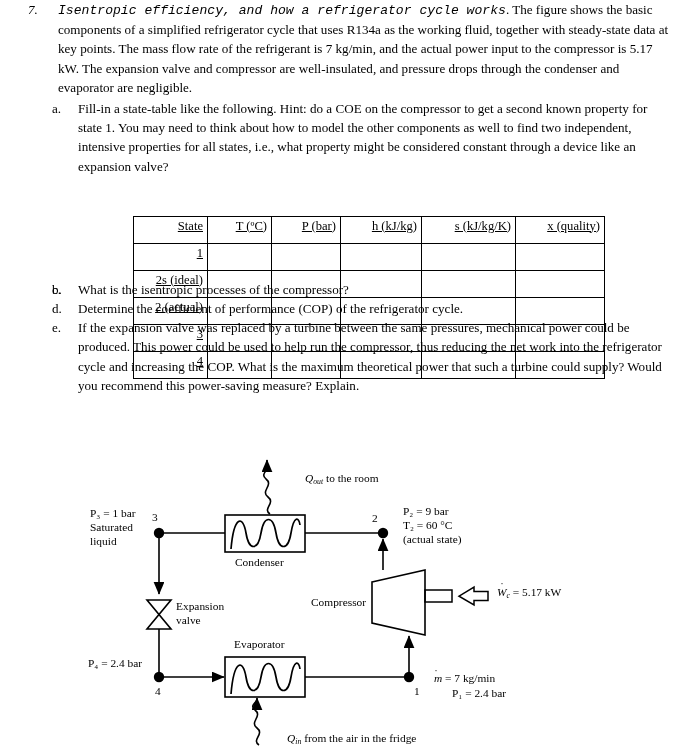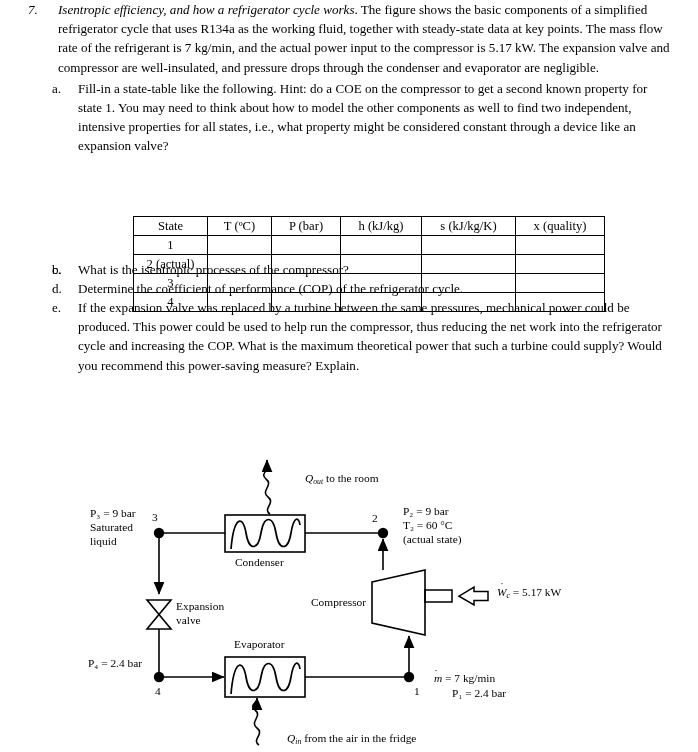--- a/index.html
+++ b/index.html
@@ -34,20 +34,21 @@
   }
   .prob-num {
     position: absolute;
     left: 28px;
     top: 0;
     font-size: 13.1px;
     font-style: italic;
   }
   .prob-title {
     font-style: italic;
+    font-family: Liberation Mono, monospace;
   }
 
   .sub-list {
     position: relative;
     margin: 0;
     padding: 0;
   }
   .sub-item {
     position: relative;
     padding-left: 78px;
@@ -68,25 +69,26 @@
     left: 133px;
     top: 216px;
   }
   table.state-table {
     border-collapse: collapse;
     font-size: 12.6px;
     line-height: 14px;
   }
   table.state-table td, table.state-table th {
     border: 1px solid #000000;
-    padding: 1px 4px 2px 4px;
-    text-align: center;
+    padding: 1px 4px 10px 4px;
+    text-align: right;
     font-weight: normal;
     height: 15px;
     vertical-align: middle;
+    text-decoration: underline;
   }
   table.state-table th:nth-child(1), table.state-table td:nth-child(1) { width: 65px; }
   table.state-table th:nth-child(2), table.state-table td:nth-child(2) { width: 55px; }
   table.state-table th:nth-child(3), table.state-table td:nth-child(3) { width: 60px; }
   table.state-table th:nth-child(4), table.state-table td:nth-child(4) { width: 72px; }
   table.state-table th:nth-child(5), table.state-table td:nth-child(5) { width: 85px; }
   table.state-table th:nth-child(6), table.state-table td:nth-child(6) { width: 80px; }
 
   
   .diagram {
@@ -160,20 +162,28 @@
         <th>T (ºC)</th>
         <th>P (bar)</th>
         <th>h (kJ/kg)</th>
         <th>s (kJ/kg/K)</th>
         <th>x (quality)</th>
       </tr>
     </thead>
     <tbody>
       <tr>
         <td>1</td>
+        <td></td>
+        <td></td>
+        <td></td>
+        <td></td>
+        <td></td>
+      </tr>
+      <tr>
+        <td>2s (ideal)</td>
         <td></td>
         <td></td>
         <td></td>
         <td></td>
         <td></td>
       </tr>
       <tr>
         <td>2 (actual)</td>
         <td></td>
         <td></td>
@@ -258,21 +268,21 @@
     <circle cx="383" cy="76" r="5.2" fill="#000"></circle>
 
     <line x1="383" y1="113" x2="383" y2="82" stroke="#000" stroke-width="1.6" marker-end="url(#arr)"></line>
   </svg>
 
   <div class="dlabel" style="left:305px; top:15px;">
     <span class="ital">Q</span><sub class="ital">out</sub>
     <span>to the room</span>
   </div>
 
-  <div class="dlabel" style="left:90px; top:50px;">P₃ = 9 bar</div>
+  <div class="dlabel" style="left:90px; top:50px;">P₃ = 1 bar</div>
   <div class="dlabel" style="left:90px; top:64px;">Saturated</div>
   <div class="dlabel" style="left:90px; top:78px;">liquid</div>
   <div class="dnum" style="left:152px; top:54px;">3</div>
 
   <div class="dlabel" style="left:403px; top:48px;">P₂ = 9 bar</div>
   <div class="dlabel" style="left:403px; top:62px;">T₂ = 60 °C</div>
   <div class="dlabel" style="left:403px; top:76px;">(actual state)</div>
   <div class="dnum" style="left:372px; top:55px;">2</div>
 
   <div class="dlabel" style="left:235px; top:99px;">Condenser</div>

